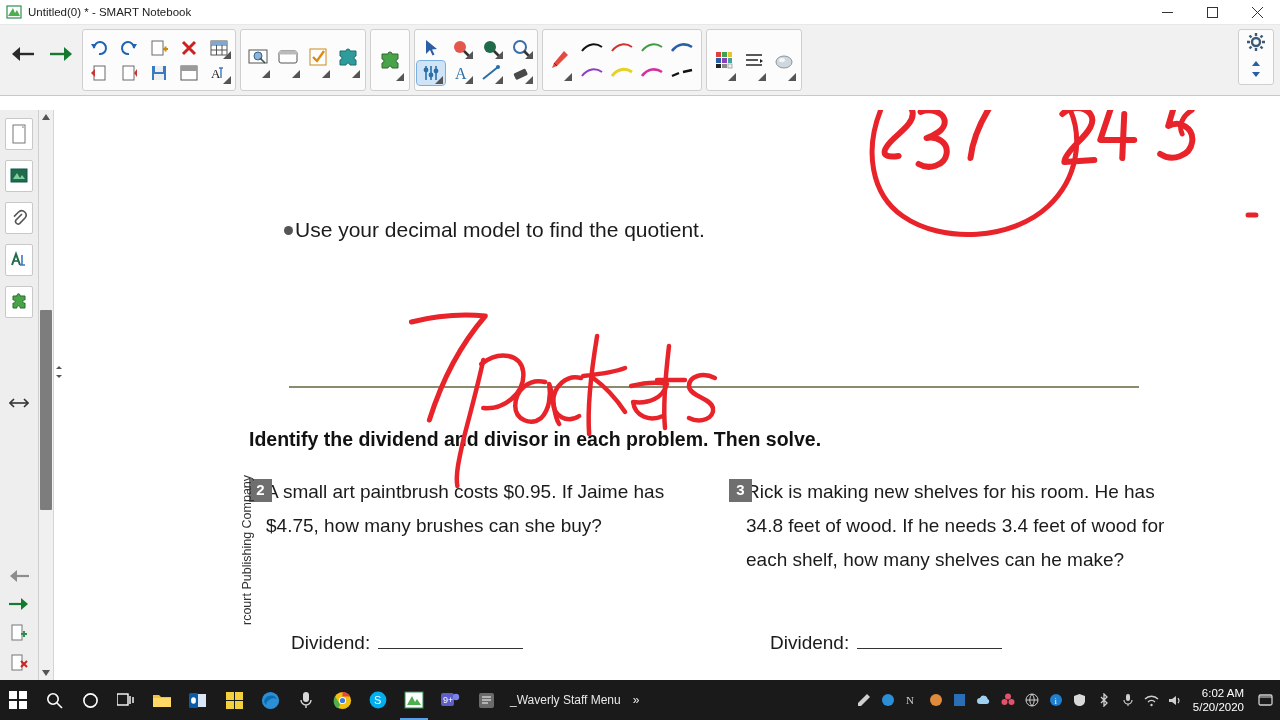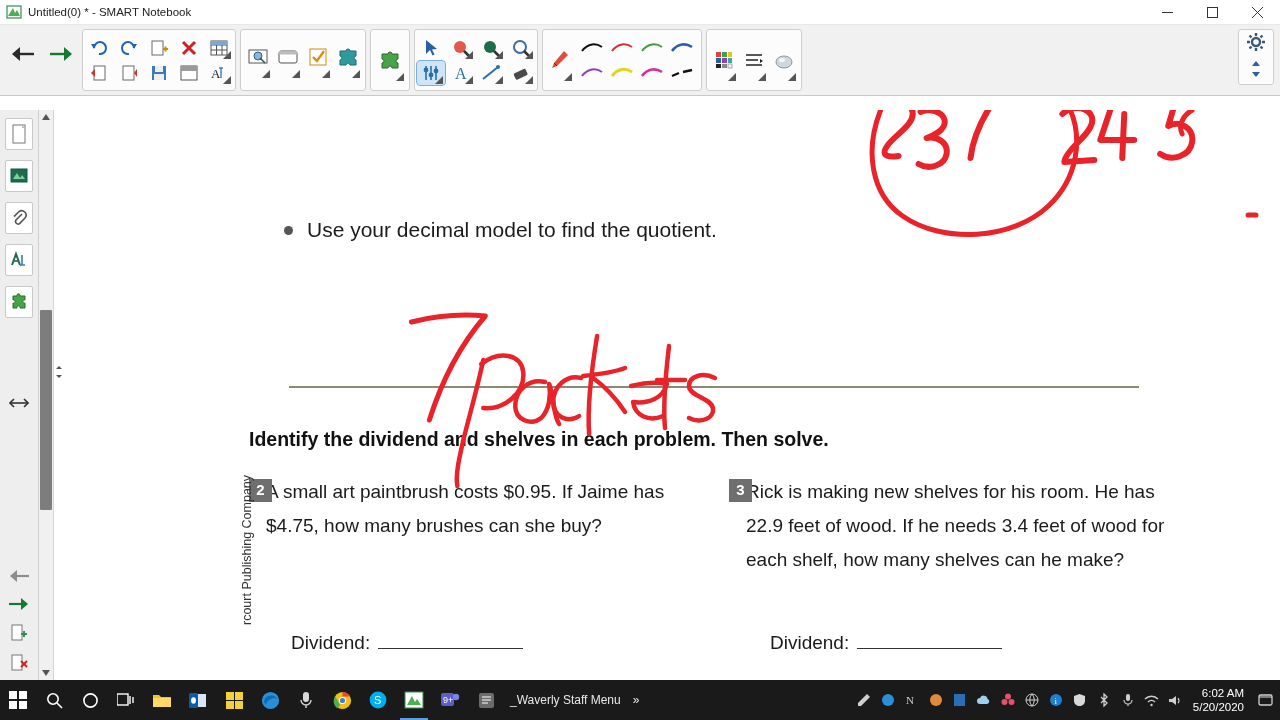--- a/index.html
+++ b/index.html
@@ -60,21 +60,21 @@
   .scrollcol{width:14px;background:#f0f0f0;border-right:1px solid #d5d5d5;position:relative;}
   .scroll-up,.scroll-dn{position:absolute;left:0;width:14px;height:14px;display:flex;align-items:center;justify-content:center;}
   .scroll-up{top:0;}.scroll-dn{bottom:0;}
   .scroll-thumb{position:absolute;left:1px;top:200px;width:12px;height:200px;background:#7d7d7d;border-radius:1px;}
 
   .canvas{flex:1;position:relative;background:#fff;overflow:hidden;}
 
   .handle{position:absolute;left:0;top:255px;width:12px;height:14px;display:flex;align-items:center;justify-content:center;color:#555;font-size:10px;}
 
   
-  .bullet-line{position:absolute;left:230px;top:108px;display:flex;align-items:center;gap:14px;}
+  .bullet-line{position:absolute;left:230px;top:108px;display:flex;align-items:center;gap:2px;}
   .bullet-dot{width:9px;height:9px;border-radius:50%;background:#555;display:inline-block;}
   .bullet-text{font-size:21px;color:#1b1b1b;font-family:"Liberation Sans",sans-serif;}
 
   .hr-rule{position:absolute;left:235px;top:276px;width:850px;height:2px;background:#8a8a6e;}
 
   .bold-line{position:absolute;left:195px;top:318px;font-size:19.5px;font-weight:bold;color:#111;}
 
   .prob{position:absolute;font-size:19px;color:#1b1b1b;line-height:1.78;}
   .prob .num{display:inline-flex;align-items:center;justify-content:center;width:23px;height:23px;
              background:#6f6f6f;color:#fff;font-size:15px;font-weight:bold;vertical-align:top;
@@ -498,30 +498,30 @@
           </svg>
       </div>
 
       <div class="bullet-line">
         <span class="bullet-dot"></span>
         <span class="bullet-text">Use your decimal model to find the quotient.</span>
       </div>
 
       <div class="hr-rule"></div>
 
-      <div class="bold-line">Identify the dividend and shelves in each problem. Then solve.</div>
+      <div class="bold-line">Identify the dividend and divisor in each problem. Then solve.</div>
 
       <div class="prob" style="left:195px;top:365px;width:425px;">
         <span class="num">2</span>
         <span class="body">A small art paintbrush costs $0.95. If Jaime has $4.75, how many brushes can she buy?</span>
       </div>
 
       <div class="prob" style="left:675px;top:365px;width:450px;">
         <span class="num">3</span>
-        <span class="body">Rick is making new shelves for his room. He has 22.9 feet of wood. If he needs 3.4 feet of wood for each shelf, how many shelves can he make?</span>
+        <span class="body">Rick is making new shelves for his room. He has 34.8 feet of wood. If he needs 3.4 feet of wood for each shelf, how many shelves can he make?</span>
       </div>
 
       <div class="dividend" style="left:237px;top:522px;">
         <span>Dividend:</span><span class="line"></span>
       </div>
       <div class="dividend" style="left:716px;top:522px;">
         <span>Dividend:</span><span class="line"></span>
       </div>
 
       <div class="vert-text">rcourt Publishing Company</div>

